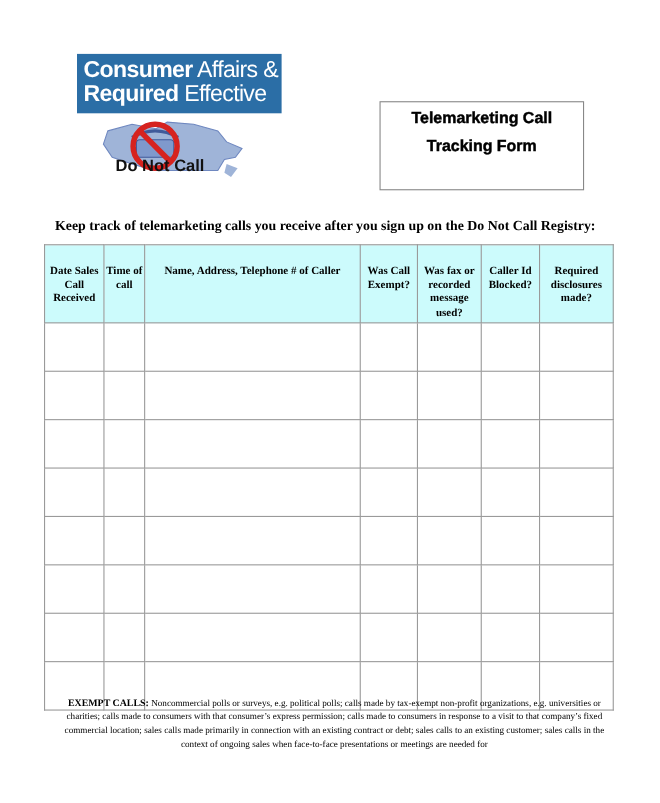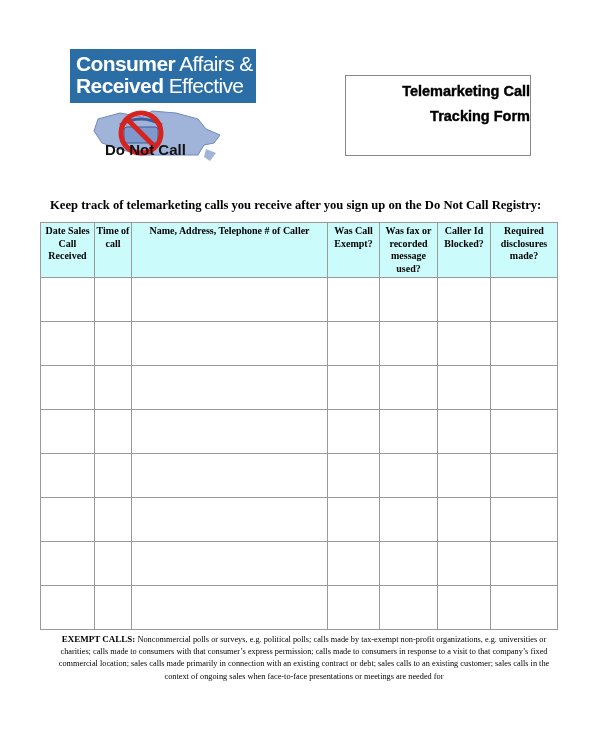--- a/index.html
+++ b/index.html
@@ -2,37 +2,37 @@
 <html><head>
 <meta charset="utf-8">
 <style>
   html, body { margin:0; padding:0; background:#ffffff; }
   body { width:600px; height:730px; position:relative; overflow:hidden; font-family:"Liberation Serif", serif; color:#000; }
   .logo { position:absolute; left:70px; top:49px; width:186px; height:54px; background:#2b6ea6; color:#fff; font-family:"Liberation Sans", sans-serif; line-height:22px; padding:4px 0 0 6px; box-sizing:border-box; }
   .logo .l1, .logo .l2 { font-size:21px; white-space:nowrap; letter-spacing:-0.6px; }
   .logo b { font-weight:bold; }
   .logo .thin { font-weight:normal; }
   .dnc { position:absolute; left:80px; top:105px; width:150px; height:62px; }
-  .titlebox { position:absolute; left:345px; top:75px; width:186px; height:81px; border:1px solid #888; box-sizing:border-box; text-align:right; font-family:"Liberation Sans", sans-serif; }
+  .titlebox { position:absolute; left:345px; top:92px; width:186px; height:81px; border:1px solid #888; box-sizing:border-box; text-align:center; font-family:"Liberation Sans", sans-serif; }
   .titlebox .t1 { font-size:14.5px; font-weight:bold; margin-top:5px; line-height:20px; -webkit-text-stroke:0.4px #000; }
   .titlebox .t2 { font-size:11px; font-weight:bold; margin-top:2px; }
   .intro { position:absolute; left:50px; top:198px; font-size:12.6px; font-weight:bold; white-space:nowrap; }
   table.grid { position:absolute; left:40px; top:222px; border-collapse:collapse; table-layout:fixed; }
   table.grid th, table.grid td { border:1px solid #9a9a9a; padding:0; }
-  table.grid th { background:#ccfbfc; font-size:10px; font-weight:bold; vertical-align:top; text-align:center; line-height:12.5px; padding-top:2px; height:52px; }
+  table.grid th { background:#ccfbfc; font-size:10px; font-weight:bold; vertical-align:top; text-align:center; line-height:12.5px; padding-top:18px; height:52px; }
   table.grid td { height:43px; background:#fff; }
   .exempt { position:absolute; left:48px; top:633px; width:512px; font-size:8.3px; line-height:12.2px; text-align:center; }
   .exempt b { font-weight:bold; font-size:9px; }
 </style>
 </head>
 <body>
 
 <div class="logo">
   <div class="l1"><b>Consumer</b> <span class="thin">Affairs &amp;</span></div>
-  <div class="l2"><b>Received</b> <span class="thin">Effective</span></div>
+  <div class="l2"><b>Required</b> <span class="thin">Effective</span></div>
 </div>
 
 <div class="dnc">
   <svg width="150" height="62" viewBox="0 0 150 62">
     <path d="M18 14 L40 8 L62 12 L72 6 L96 8 L118 14 L126 24 L140 30 L134 38 L124 40 L118 50 L60 50 L40 44 L22 38 L14 26 Z" fill="#9fb4d8" stroke="#6f88c0" stroke-width="1"></path>
     <path d="M126 44 L136 48 L130 56 L124 52 Z" fill="#9fb4d8"></path>
     <rect x="44" y="22" width="34" height="16" rx="3" fill="#7f99cc" stroke="#405a9a"></rect>
     <path d="M40 20 Q61 8 82 20" stroke="#405a9a" stroke-width="3" fill="none"></path>
     <circle cx="61" cy="28" r="20" fill="none" stroke="#d6231f" stroke-width="5"></circle>
     <line x1="47" y1="14" x2="75" y2="42" stroke="#d6231f" stroke-width="5"></line>

